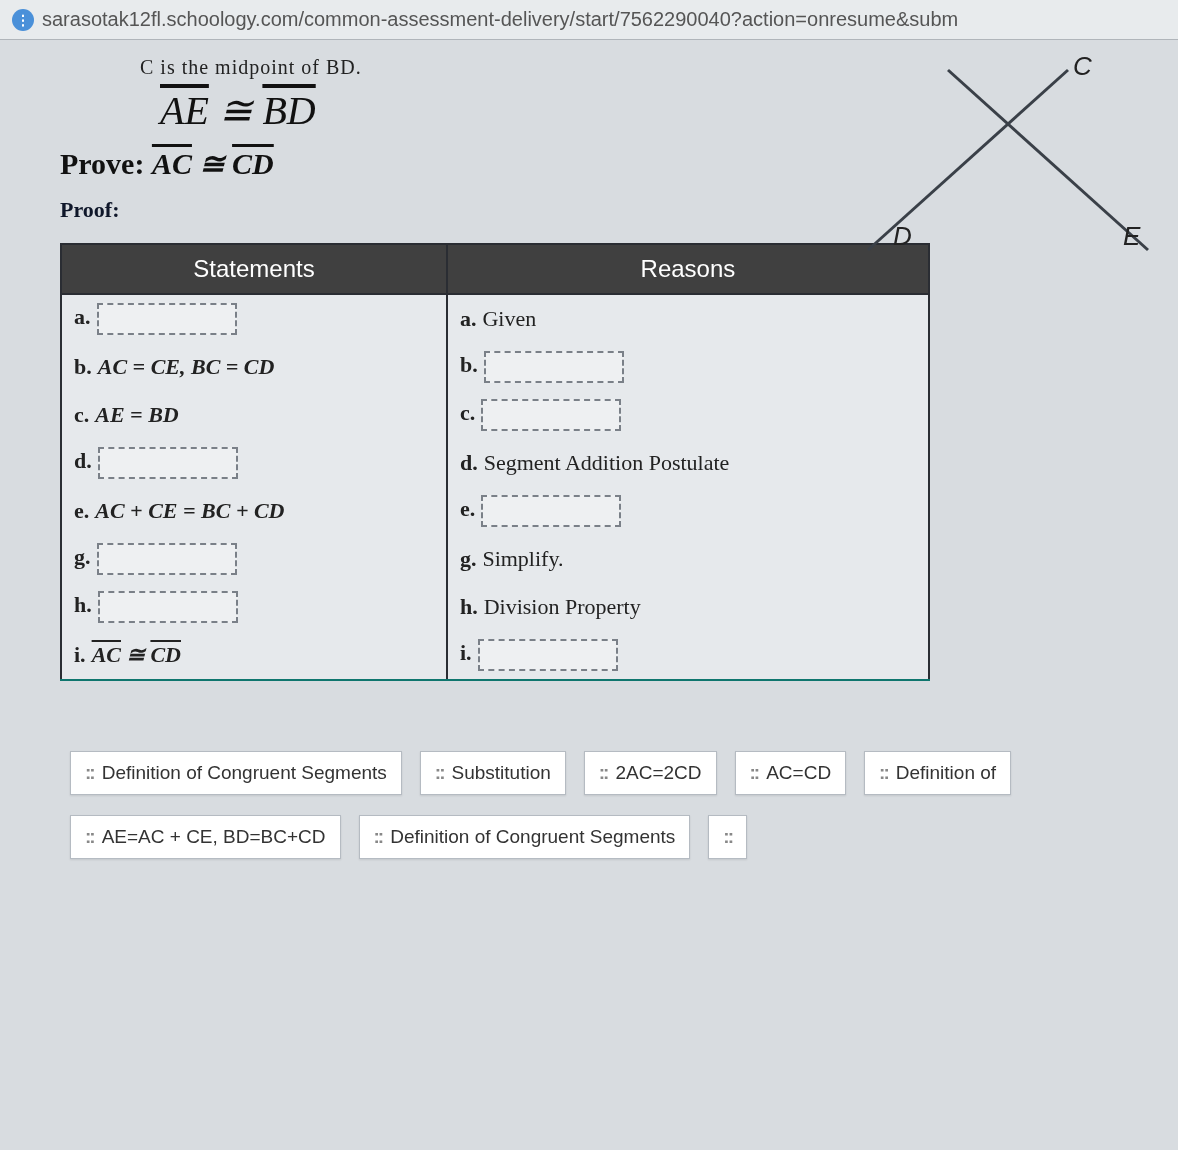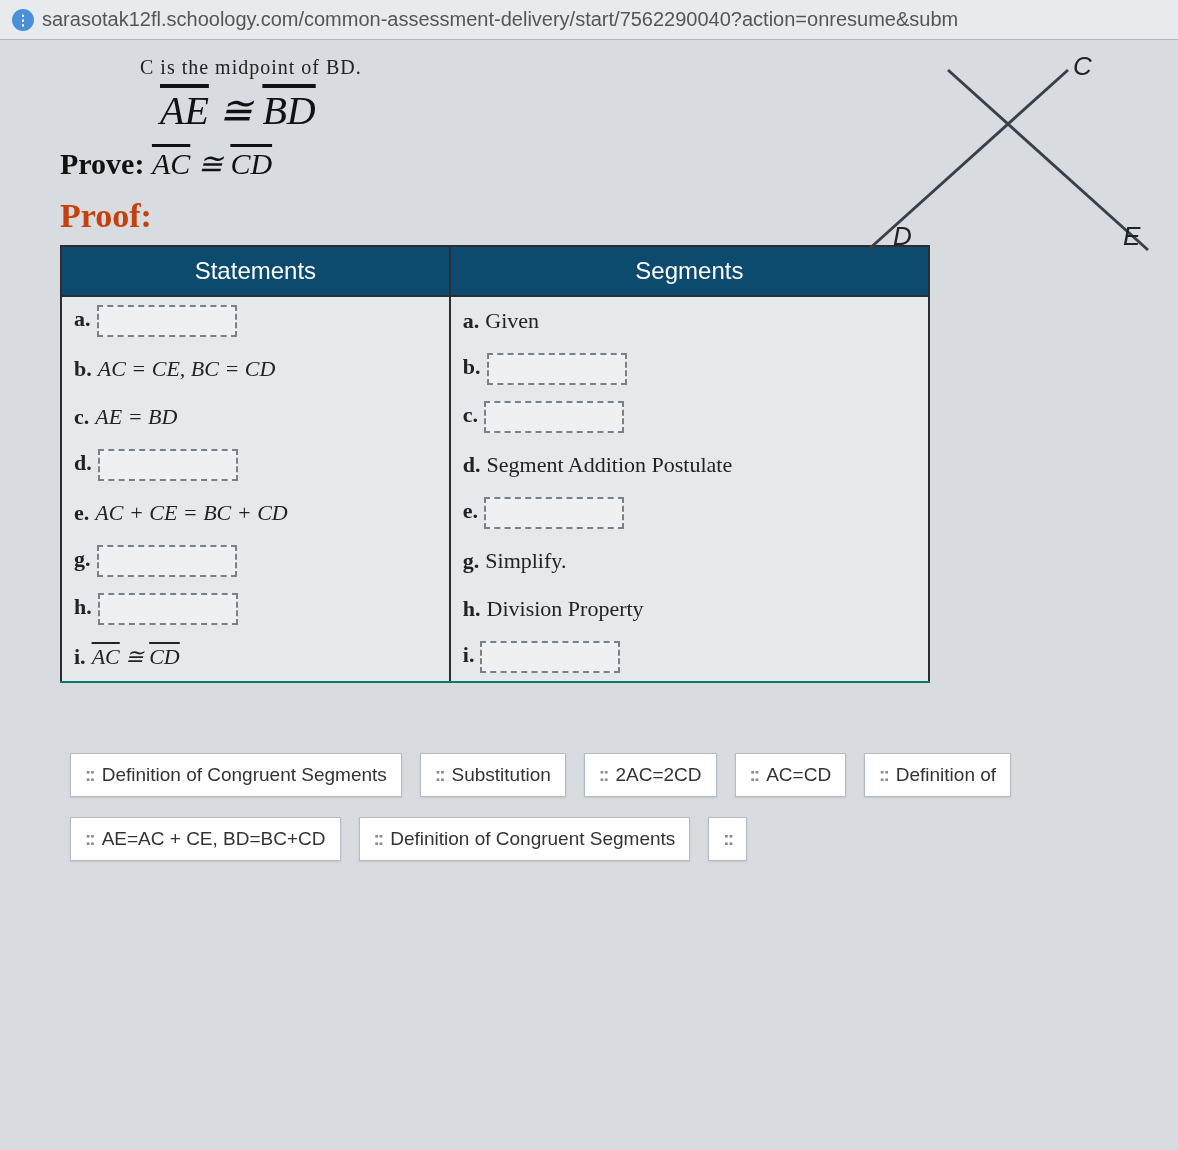--- a/index.html
+++ b/index.html
@@ -52,34 +52,34 @@
   }
   .overline { text-decoration: overline; }
   .prove-line {
     font-size: 30px;
     color: #111;
     margin: 12px 0;
     font-family: Georgia, serif;
   }
   .prove-line b { font-weight: bold; font-style: normal; }
   .proof-label {
-    font-size: 34px;
+    font-size: 22px;
     font-weight: bold;
-    color: #c2410c;
-    margin: 16px 0 10px 0;
+    color: #0f172a;
+    margin: 16px 0 20px 0;
     font-family: Georgia, serif;
   }
   .proof-table {
     border-collapse: collapse;
     width: 870px;
     background: #e6e9ec;
     border: 2px solid #2a2d33;
   }
   .proof-table th {
-    background: #0c4a6e;
+    background: #404040;
     color: #fff;
     font-size: 24px;
     font-weight: normal;
     padding: 10px 9px;
     border: 2px solid #2a2d33;
     text-align: center;
   }
   .proof-table td {
     border-left: 2px solid #2a2d33;
     border-right: 2px solid #2a2d33;
@@ -92,21 +92,21 @@
   .proof-table tr:last-child td { border-bottom: 2px solid #0f766e; }
   .row-label { font-weight: bold; margin-right: 6px; }
   .drop-box {
     display: inline-block;
     border: 2px dashed #7a8088;
     min-width: 140px;
     height: 32px;
     vertical-align: middle;
     background: #eef0f2;
   }
-  .italic { font-style: italic; }
+  .italic { font-style: italic; font-weight: bold; }
   .diagram {
     position: absolute;
     right: 10px;
     top: 10px;
     width: 320px;
     height: 220px;
   }
   .answer-bank {
     margin-top: 70px;
     padding: 0 10px;
@@ -169,21 +169,21 @@
       <span class="overline">CD</span>
     </span>
   </div>
 
   <div class="proof-label">Proof:</div>
 
   <table class="proof-table">
     <thead>
       <tr>
         <th>Statements</th>
-        <th>Segments</th>
+        <th>Reasons</th>
       </tr>
     </thead>
     <tbody id="proof-body">
         <tr>
           <td><span class="row-label">a.</span><span class="drop-box"></span></td>
           <td><span class="row-label">a.</span><span>Given</span></td>
         </tr>
         <tr>
           <td><span class="row-label">b.</span><span class="italic">AC = CE, BC = CD</span></td>
           <td><span class="row-label">b.</span><span class="drop-box"></span></td>

